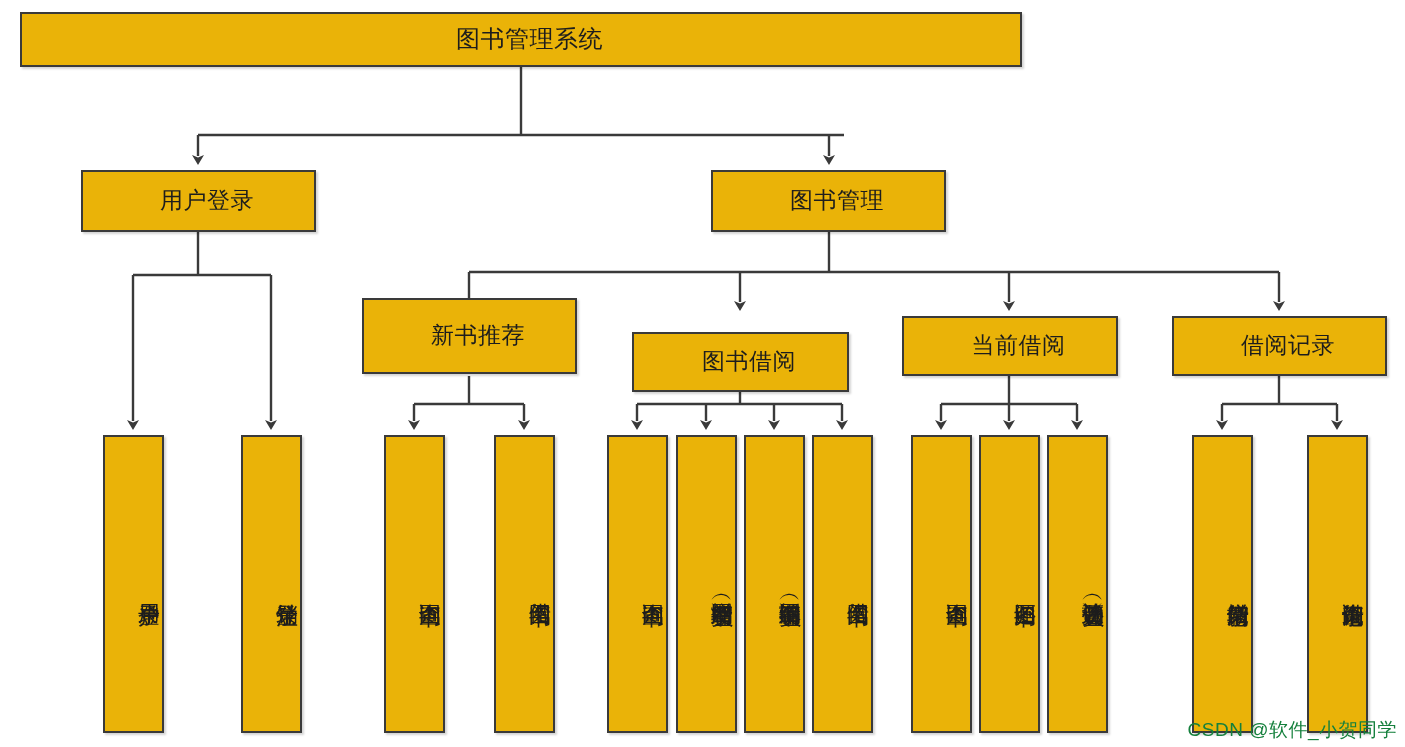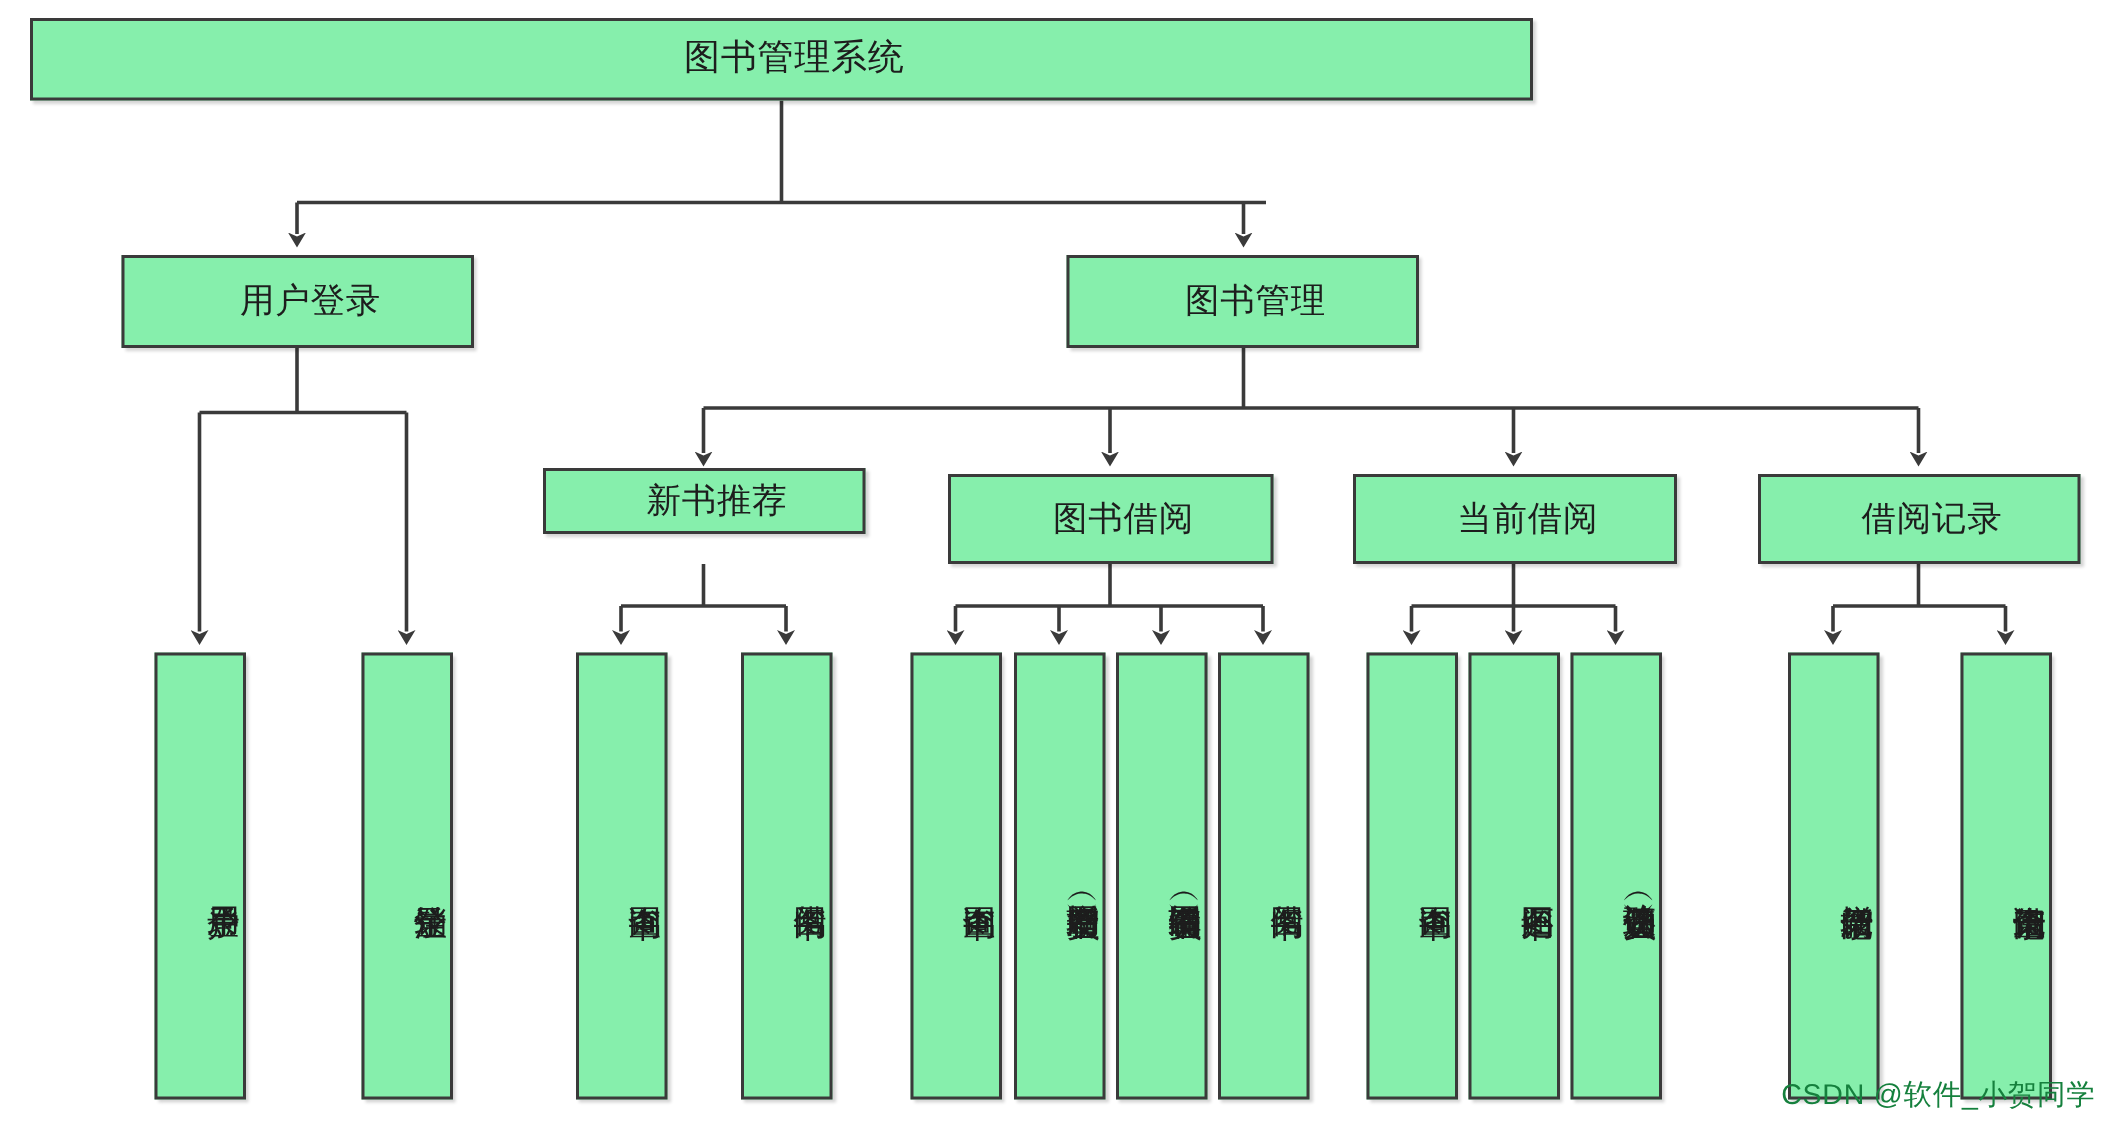--- a/index.html
+++ b/index.html
@@ -22,21 +22,21 @@
     position: absolute;
     left: 0;
     top: 0;
     width: 1405px;
     height: 747px;
     pointer-events: none;
   }
   .node {
     position: absolute;
     box-sizing: border-box;
-    background: #86efac;
+    background: #eab308;
     border: 2px solid #3a3a3a;
     box-shadow: 2px 2px 2px rgba(0,0,0,0.17);
     display: flex;
     align-items: center;
     justify-content: center;
     color: #1d1d1d;
     letter-spacing: 0.5px;
     padding-left: 17px;
   }
   .node.horiz {
@@ -130,24 +130,24 @@
     <span>图书管理系统</span>
   </div>
 
   <div class="node horiz" style="left:81px; top:170px; width:235px; height:62px;">
     <span>用户登录</span>
   </div>
   <div class="node horiz" style="left:711px; top:170px; width:235px; height:62px;">
     <span>图书管理</span>
   </div>
 
-  <div class="node horiz" style="left:362px; top:312px; width:215px; height:44px;">
+  <div class="node horiz" style="left:362px; top:298px; width:215px; height:76px;">
     <span>新书推荐</span>
   </div>
-  <div class="node horiz" style="left:632px; top:316px; width:217px; height:60px;text-align:right;">
+  <div class="node horiz" style="left:632px; top:332px; width:217px; height:60px;text-align:right;">
     <span>图书借阅</span>
   </div>
   <div class="node horiz" style="left:1172px; top:316px; width:215px; height:60px;">
     <span>借阅记录</span>
   </div>
   <div class="node horiz" style="left:902px; top:316px; width:216px; height:60px;">
     <span>当前借阅</span>
   </div>
 
   <div class="node vert" style="left:103px; top:435px; width:61px; height:298px;">

